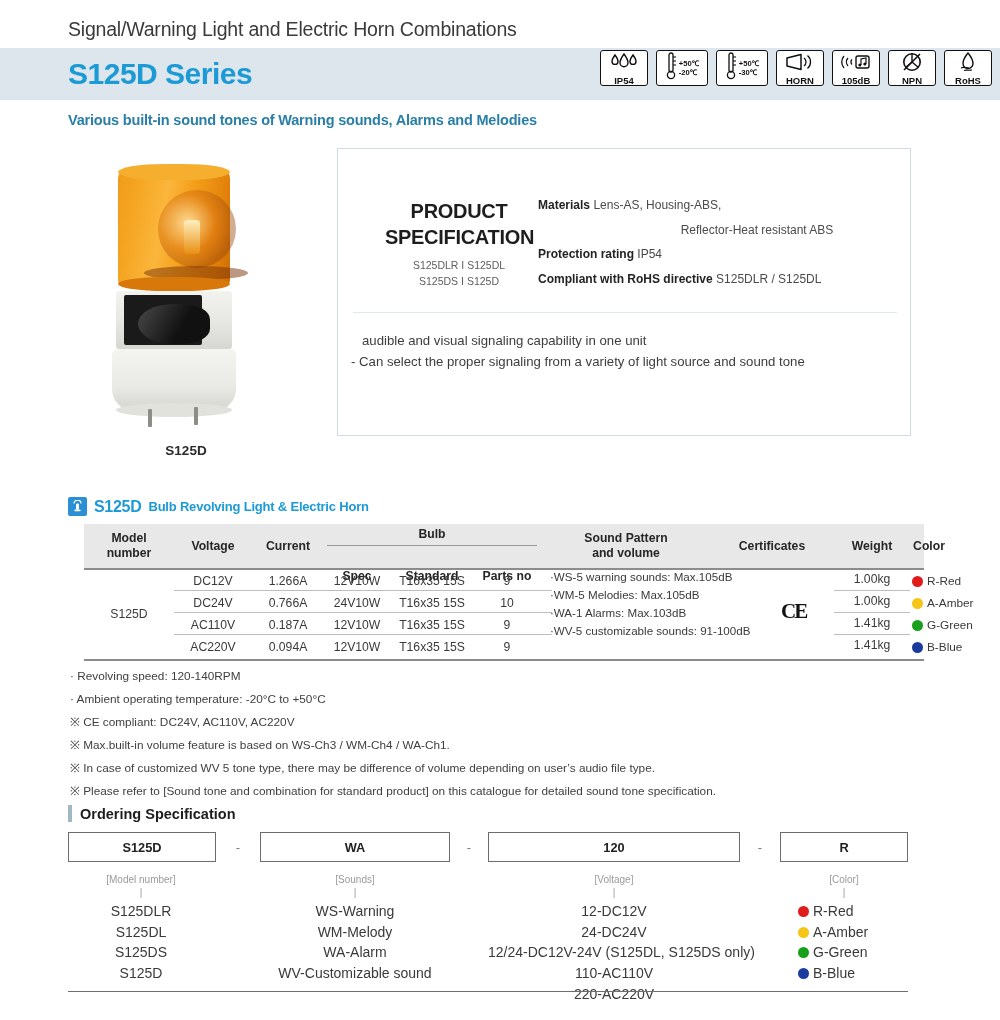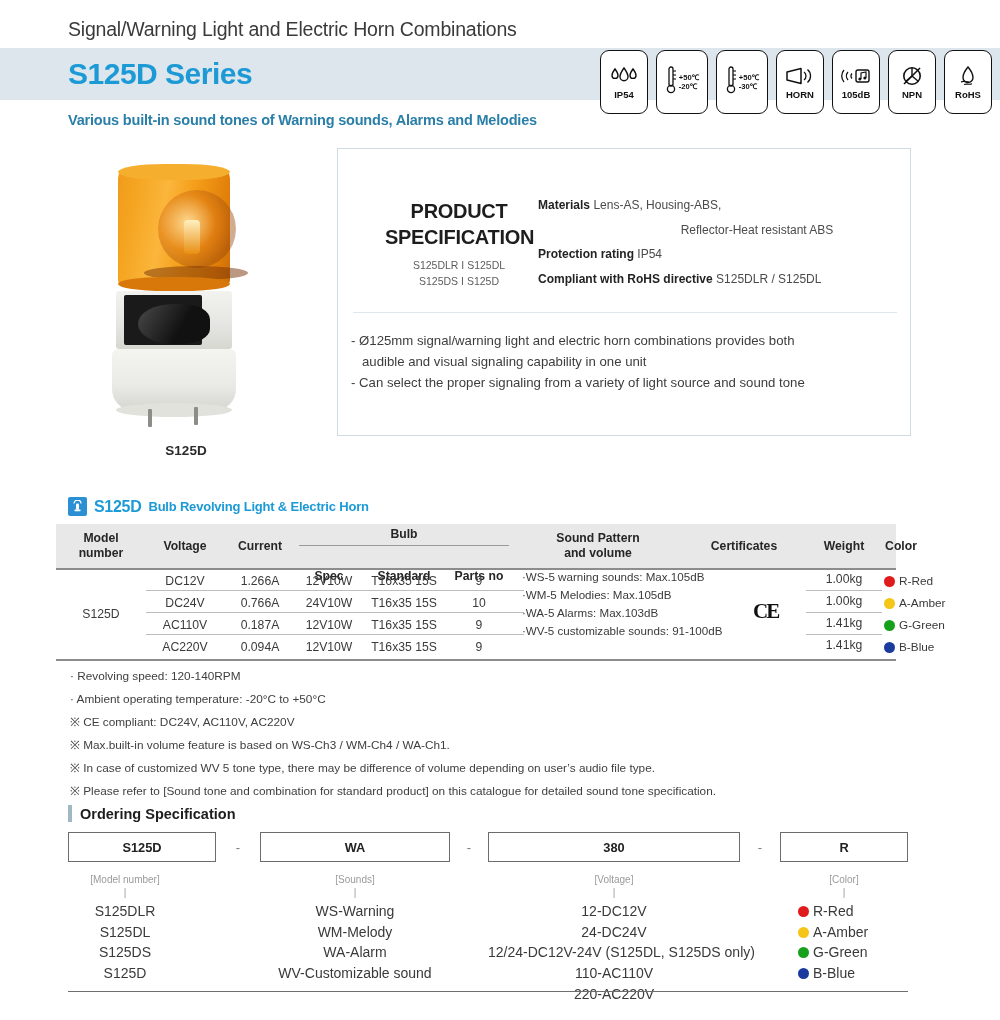--- a/index.html
+++ b/index.html
@@ -26,21 +26,21 @@
     font-size: 30px; font-weight: bold; color: #1c9ad6; letter-spacing: -0.5px;
   }
   .subtitle {
     position: absolute; left: 68px; top: 112px;
     font-size: 14.5px; font-weight: bold; color: #2a7fa8; letter-spacing: -0.2px;
   }
 
   
   .badges { position: absolute; left: 600px; top: 50px; display: flex; gap: 8px; }
   .badge {
-    width: 48px; height: 64px; border: 1.6px solid #111; border-radius: 9px;
+    width: 48px; height: 36px; border: 1.6px solid #111; border-radius: 3px;
     display: flex; flex-direction: column; align-items: center; justify-content: center;
     background: #fff;
   }
   .badge .glyph { height: 24px; display: flex; align-items: center; justify-content: center; }
   .badge .cap { font-size: 9.5px; font-weight: bold; color: #111; line-height: 1; margin-top: 2px; }
   .badge.wide { width: 52px; }
   .temp-inner { display: flex; align-items: center; gap: 2px; }
   .temp-txt { display: flex; flex-direction: column; font-size: 7.6px; font-weight: bold; color: #111; line-height: 1.25; }
 
   
@@ -124,21 +124,21 @@
   
   .sec-head { position:absolute; left:68px; top:497px; display:flex; align-items:center; gap:7px; }
   .sec-icon {
     width:19px; height:19px; background:#2b8fd4; border-radius:2px;
     display:flex; align-items:center; justify-content:center;
   }
   .sec-model { font-size:16px; font-weight:bold; color:#1c9ad6; letter-spacing:-0.3px; }
   .sec-desc { font-size:13px; font-weight:bold; color:#1c9ad6; letter-spacing:-0.2px; }
 
   
-  .tbl { position:absolute; left:56px; top:524px; width:840px; }
+  .tbl { position:absolute; left:84px; top:524px; width:840px; }
   .thead { background:#e8e8e8; height:44px; position:relative; }
   .th {
     position:absolute; top:0; height:44px; display:flex; align-items:center; justify-content:center;
     text-align:center; font-size:12.2px; font-weight:bold; color:#262626; line-height:1.2;
   }
   .th.bulbgrp { height:20px; align-items:center; }
   .th.sub { top:22px; height:22px;margin-top:19px; }
   .bulb-rule { position:absolute; top:21px; height:1px; background:#9a9a9a; }
   .hdr-rule { position:absolute; top:44px; left:0; width:840px; height:1.6px; background:#8c8c8c; }
   .tbody { position:relative; height:91px; }
@@ -324,21 +324,20 @@
       <b>Protection rating</b>
       <span>IP54</span>
     </div>
     <div class="spec-row">
       <b>Compliant with RoHS directive</b>
       <span>S125DLR / S125DL</span>
     </div>
   </div>
   <div class="spec-sep"></div>
   <div class="bullets">
-    <div>- Ø125mm signal/warning light and electric horn combinations provides both</div>
     <div class="cont">audible and visual signaling capability in one unit</div>
     <div>- Can select the proper signaling from a variety of light source and sound tone</div>
   </div>
 
   <div class="sec-head">
     <span class="sec-icon">
       <svg width="13" height="13" viewBox="0 0 13 13">
         <path d="M3 3.6 A3.5 3.5 0 0 1 10 3.6" fill="none" stroke="#fff" stroke-width="1.2"></path>
         <rect x="5" y="3.6" width="3" height="6.2" rx="1.2" fill="#fff"></rect>
         <rect x="3.4" y="9.6" width="6.2" height="1.6" rx="0.6" fill="#fff"></rect>
@@ -406,21 +405,21 @@
       <div class="rowline" style="left:90px;width:378px;top:22px;"></div>
       <div class="rowline" style="left:90px;width:378px;top:44px;"></div>
       <div class="rowline" style="left:90px;width:378px;top:66px;"></div>
       <div class="rowline" style="left:750px;width:76px;top:22px;"></div>
       <div class="rowline" style="left:750px;width:76px;top:44px;"></div>
       <div class="rowline" style="left:750px;width:76px;top:66px;"></div>
 
       <div class="sp-list">
         <div>·WS-5 warning sounds: Max.105dB</div>
         <div>·WM-5 Melodies: Max.105dB</div>
-        <div>·WA-5 Alarms: Max.103dB</div>
+        <div>·WA-1 Alarms: Max.103dB</div>
         <div>·WV-5 customizable sounds: 91-100dB</div>
       </div>
 
       <div class="ce">CE</div>
 
       <div class="colorcell" style="top:4px;">
         <span class="dot" style="background:#e01b1b"></span>
         <span>R-Red</span>
       </div>
       <div class="colorcell" style="top:26px;">
@@ -452,26 +451,26 @@
   <div class="ord-title-wrap">
     <span class="ord-bar"></span>
     <span class="ord-title">Ordering Specification</span>
   </div>
 
   <div class="ord-boxes">
     <div class="obox" style="left:0;width:148px;">S125D</div>
     <div class="dash" style="left:148px;width:44px;">-</div>
     <div class="obox" style="left:192px;width:190px;">WA</div>
     <div class="dash" style="left:382px;width:38px;">-</div>
-    <div class="obox" style="left:420px;width:252px;">380</div>
+    <div class="obox" style="left:420px;width:252px;">120</div>
     <div class="dash" style="left:672px;width:40px;">-</div>
     <div class="obox" style="left:712px;width:128px;">R</div>
   </div>
 
-  <div class="ord-col" style="left:51px;width:148px;">
+  <div class="ord-col" style="left:67px;width:148px;">
     <div class="ord-lbl">[Model number]</div>
     <div class="ord-tick">|</div>
     <div class="ord-items">
       <div>S125DLR</div>
       <div>S125DL</div>
       <div>S125DS</div>
       <div>S125D</div>
     </div>
   </div>
 

